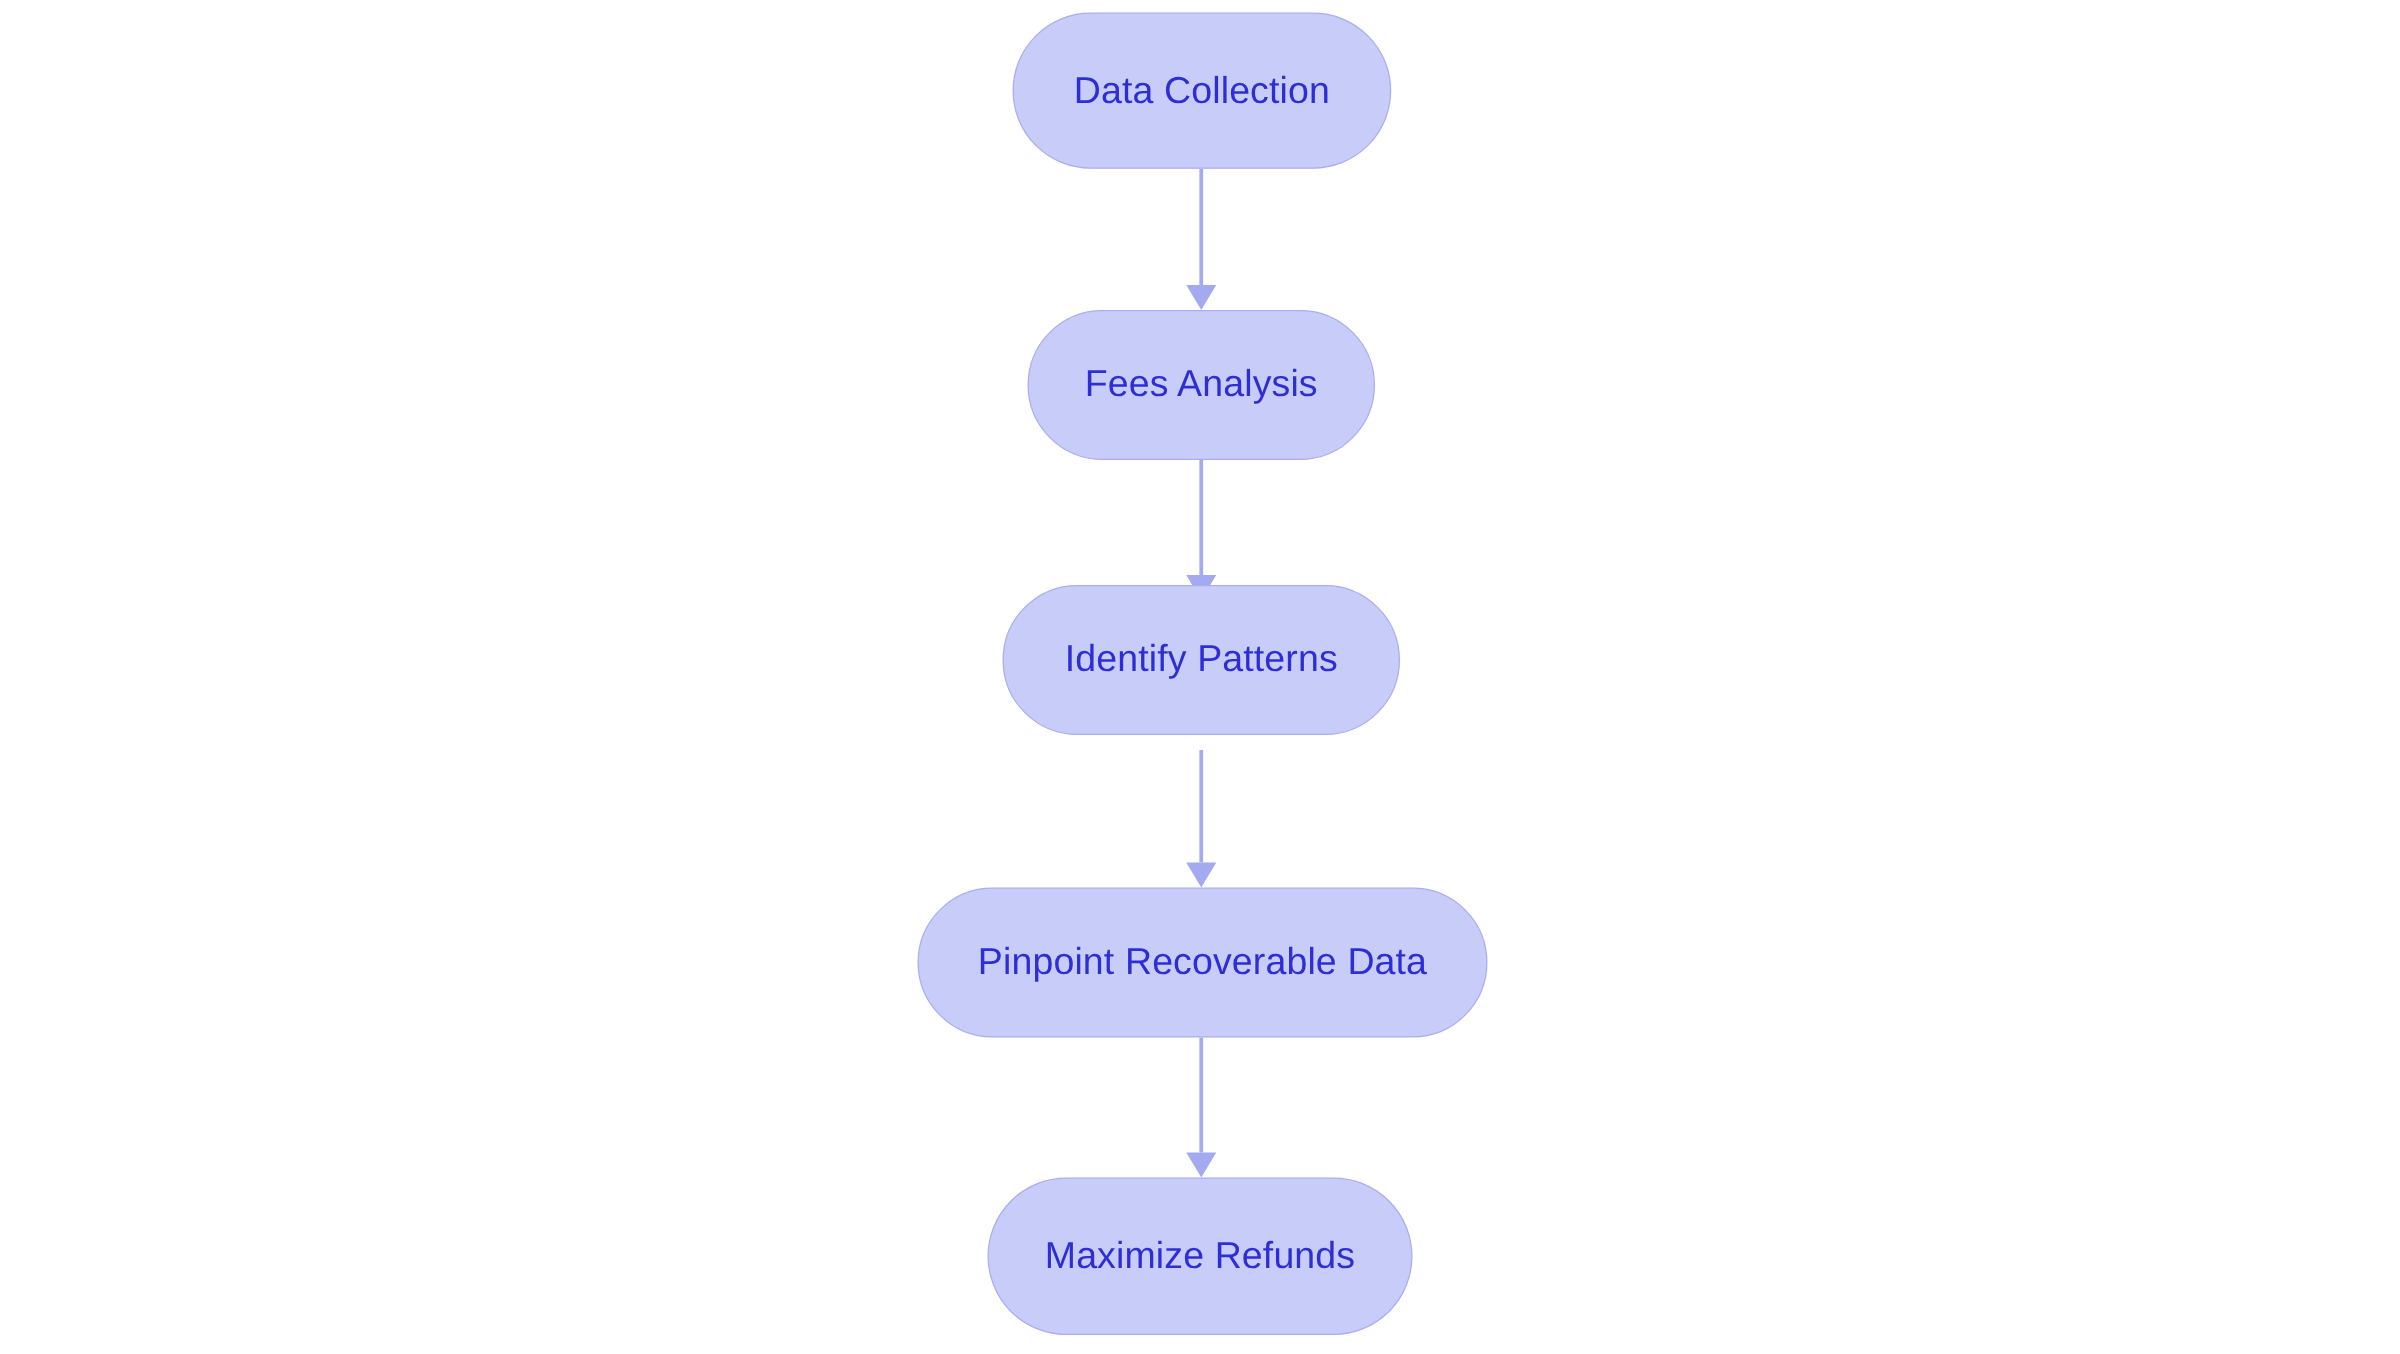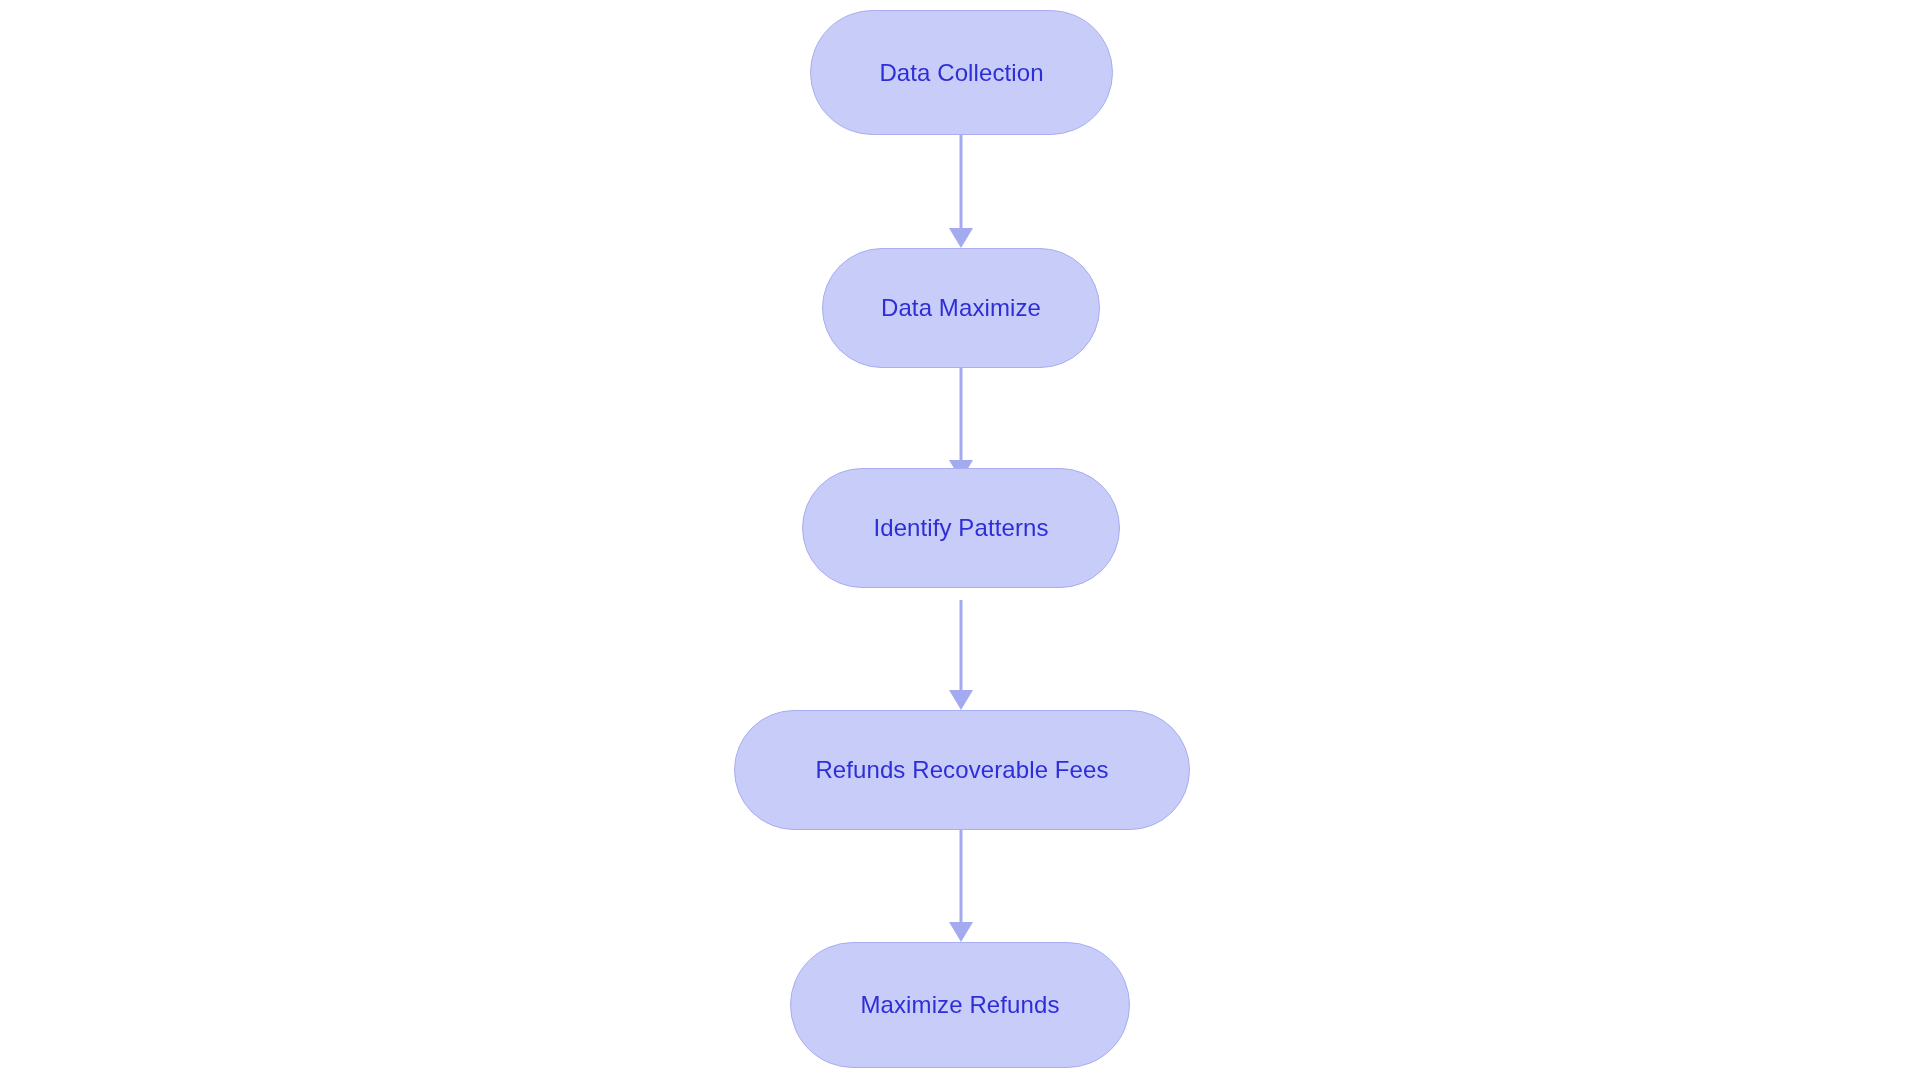--- a/index.html
+++ b/index.html
@@ -35,21 +35,21 @@
     font-size: 28px;
     font-weight: 400;
     letter-spacing: 0.1px;
     white-space: nowrap;
     line-height: 1;
     user-select: none;
   }
 
   .flow-node-label {
     color: #2e2ed6;
-    font-size: 24px;
+    font-size: 30px;
     font-family: "Liberation Sans", sans-serif;
     white-space: nowrap;
   }
 
   .flow-edge {
     position: absolute;
     left: 0;
     top: 0;
     width: 1920px;
     height: 1083px;
@@ -88,28 +88,28 @@
       <line class="edge-line" x1="961" y1="830" x2="961" y2="922"></line>
       <polygon class="edge-head" points="949,922 973,922 961,942"></polygon>
     </g>
   </svg>
 
   <div class="flow-node" id="node-0" style="left: 810px; top: 10px; width: 303px; height: 125px;">
     <span class="flow-node-label">Data Collection</span>
   </div>
 
   <div class="flow-node" id="node-1" style="left: 822px; top: 248px; width: 278px; height: 120px;">
-    <span class="flow-node-label">Data Maximize</span>
+    <span class="flow-node-label">Fees Analysis</span>
   </div>
 
   <div class="flow-node" id="node-2" style="left: 802px; top: 468px; width: 318px; height: 120px;">
     <span class="flow-node-label">Identify Patterns</span>
   </div>
 
   <div class="flow-node" id="node-3" style="left: 734px; top: 710px; width: 456px; height: 120px;">
-    <span class="flow-node-label">Refunds Recoverable Fees</span>
+    <span class="flow-node-label">Pinpoint Recoverable Data</span>
   </div>
 
   <div class="flow-node" id="node-4" style="left: 790px; top: 942px; width: 340px; height: 126px;">
     <span class="flow-node-label">Maximize Refunds</span>
   </div>
 
 </div>
 
 </body></html>

